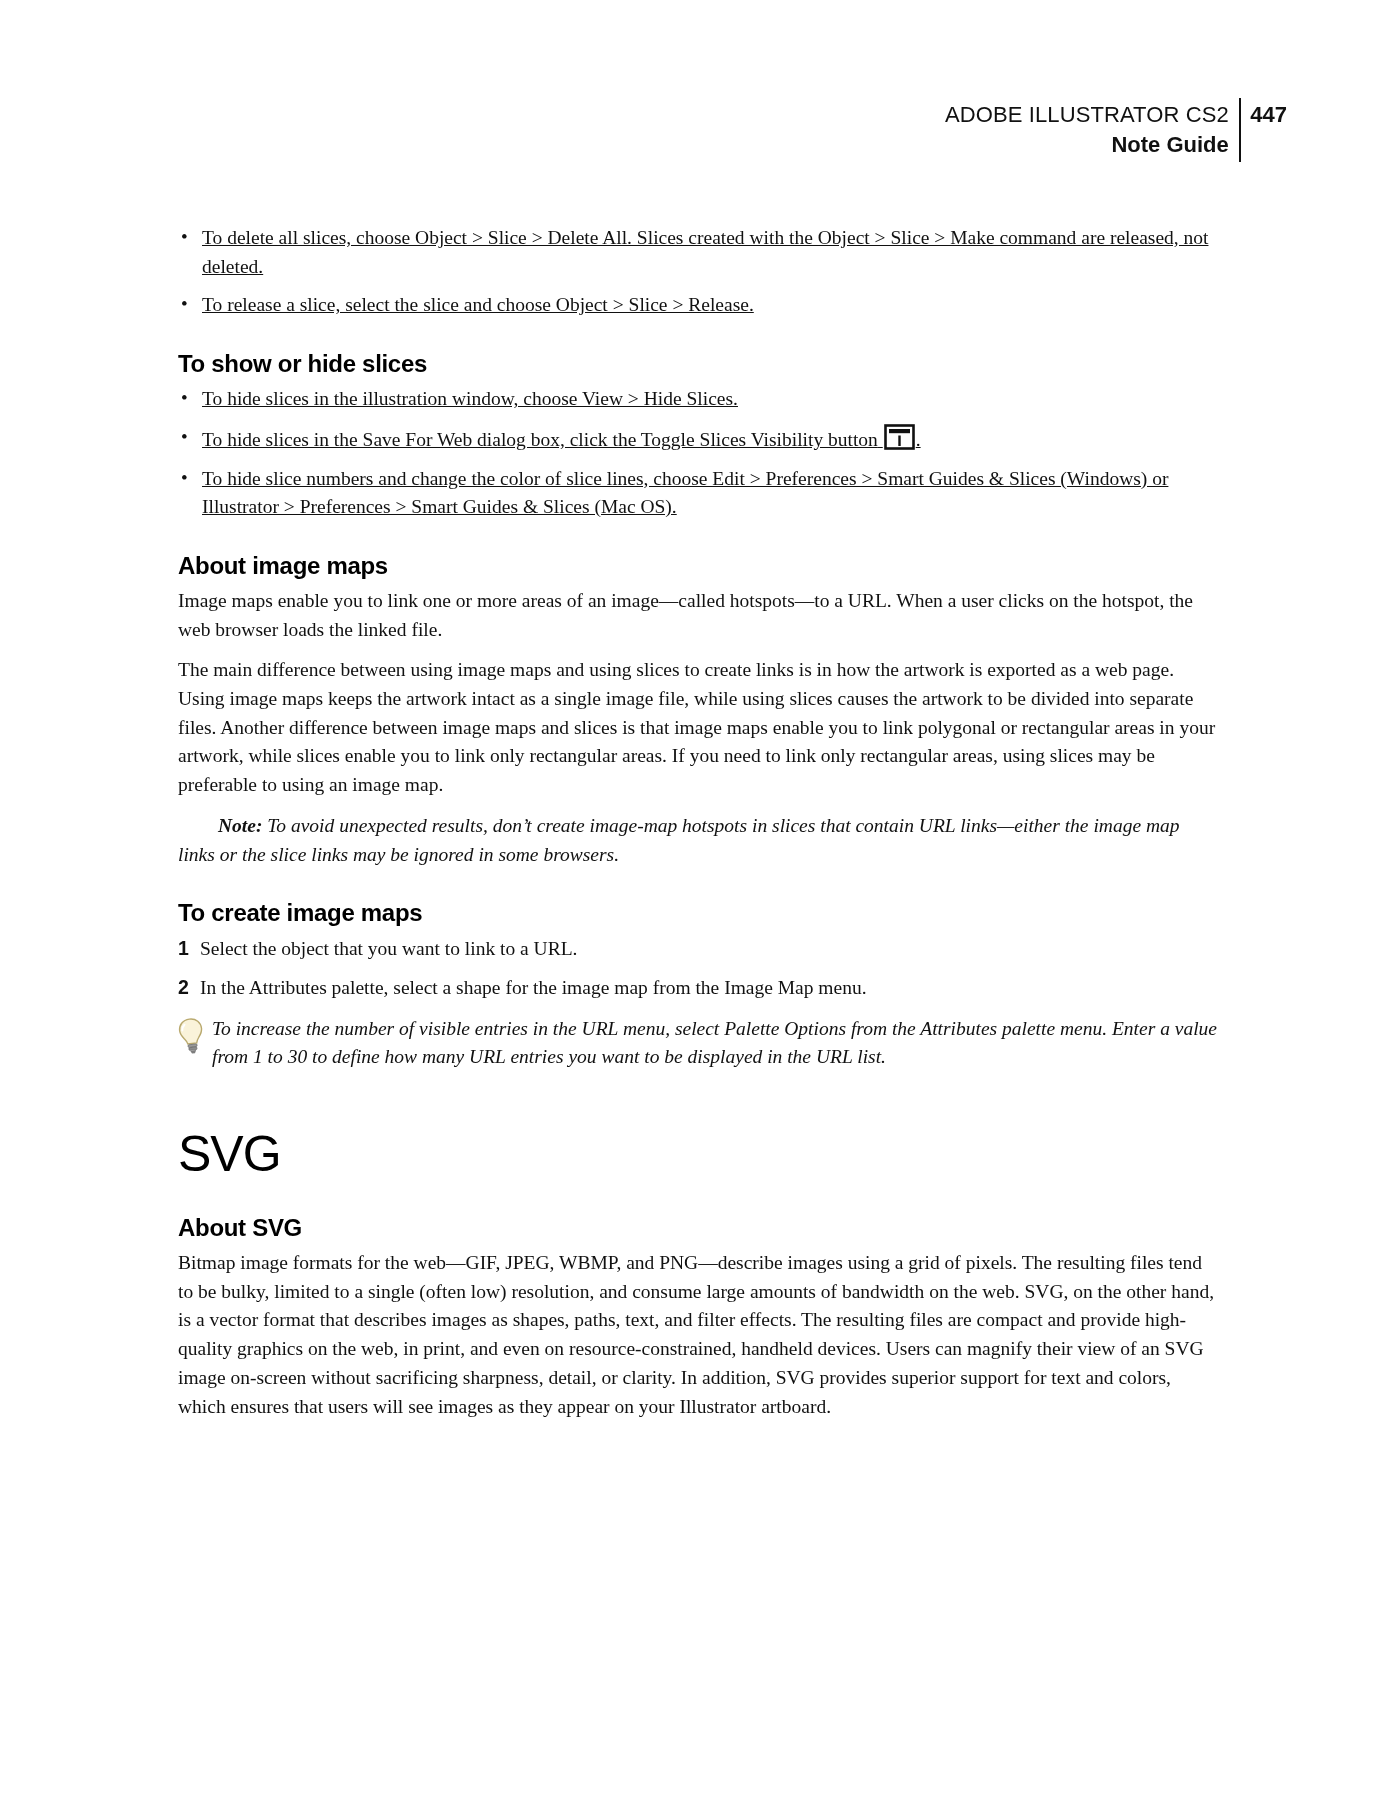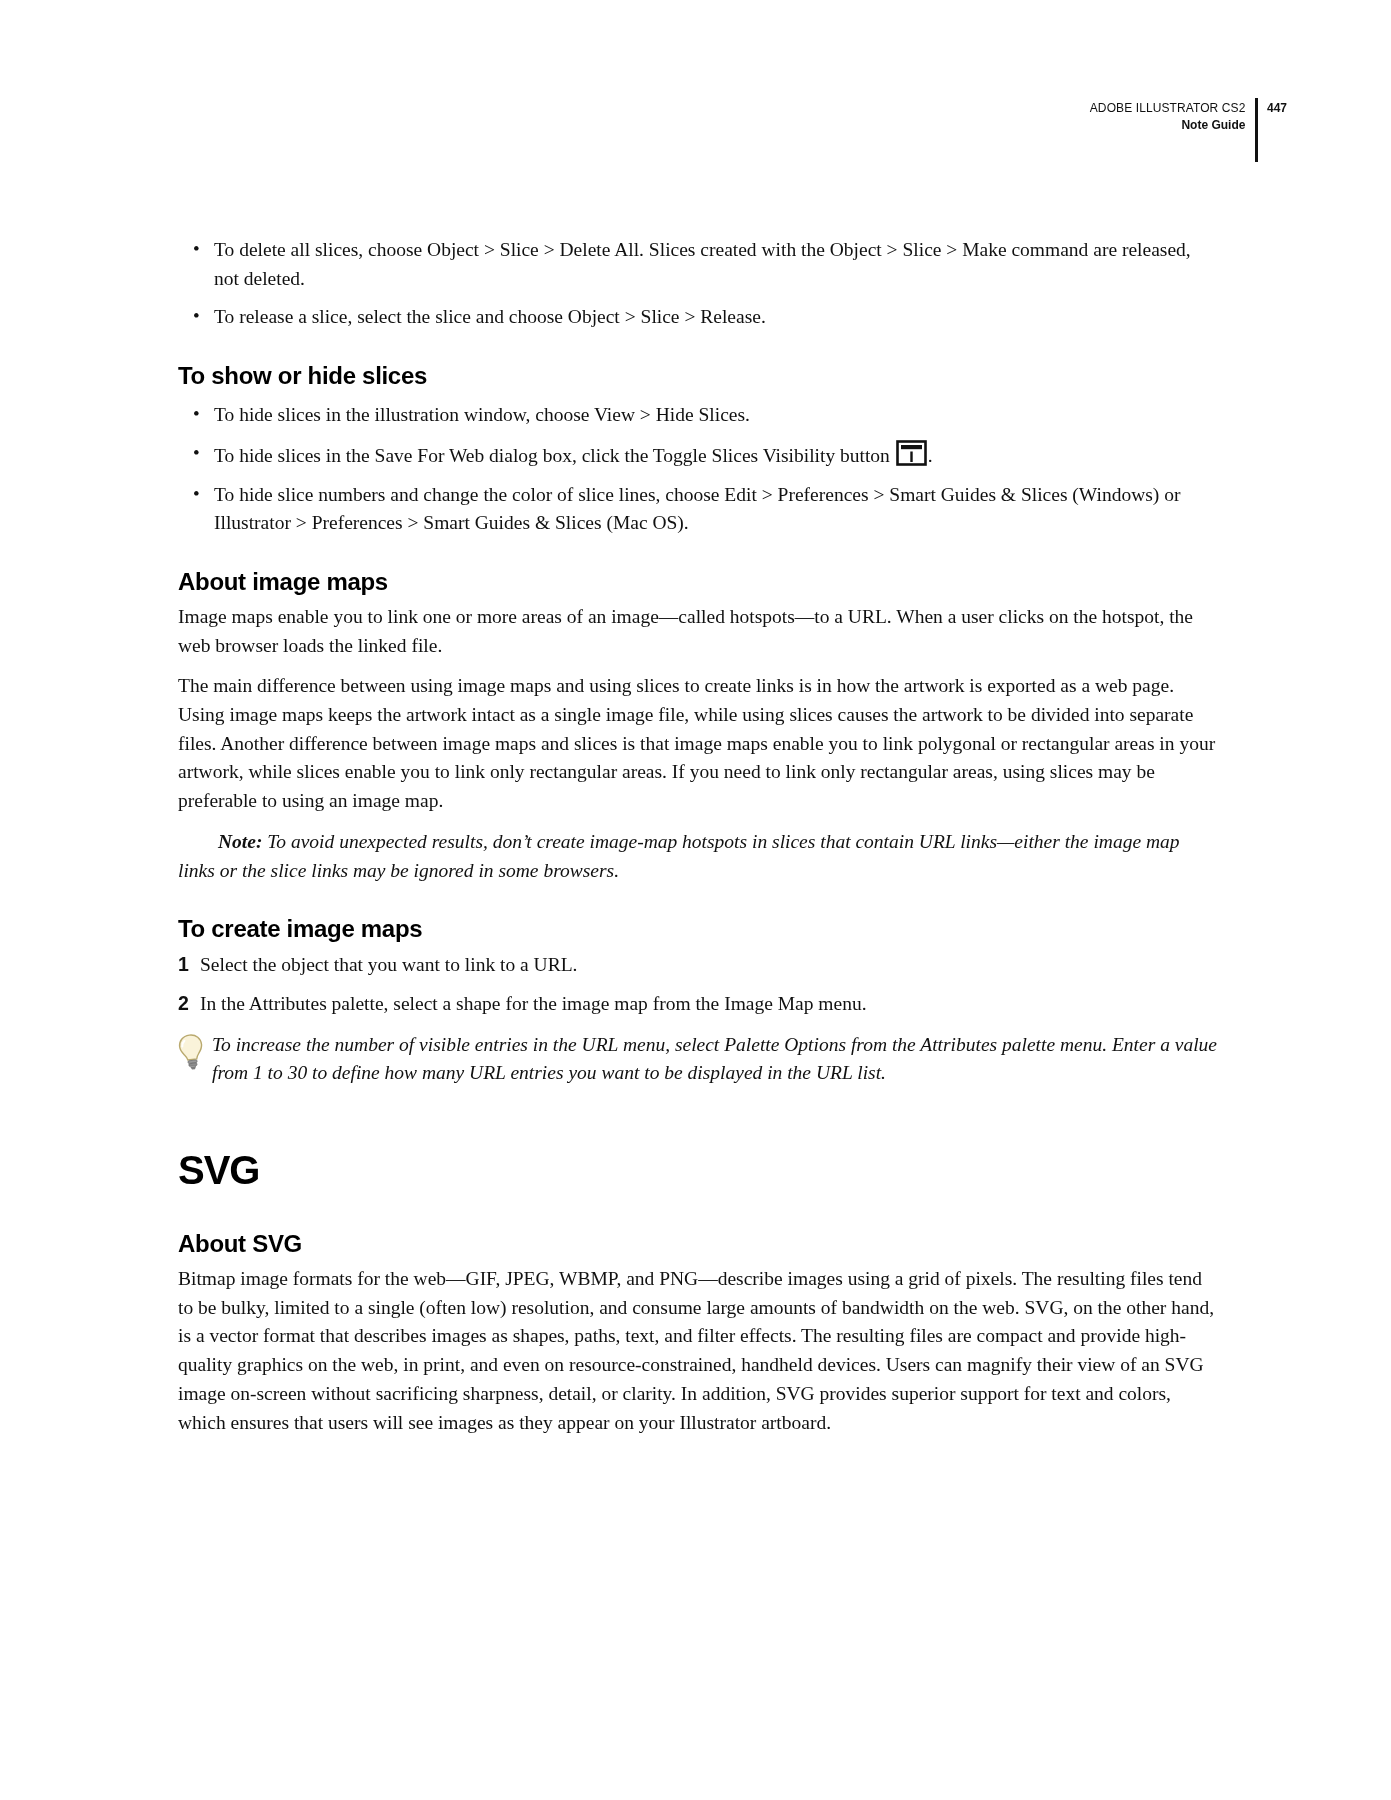--- a/index.html
+++ b/index.html
@@ -11,51 +11,51 @@
     position: relative;
     overflow: hidden;
   }
   .page { position: relative; width: 1391px; height: 1800px; background:#fff; }
 
   
   .hdr {
     position: absolute; top: 100px; right: 104px;
     display: flex; align-items: stretch;
     font-family: "Liberation Sans", sans-serif;
-    font-size: 12px; line-height: 1.38;
+    font-size: 22px; line-height: 1.38;
   }
   .hdr-text { text-align: right; }
   .hdr-title { font-weight: 400; letter-spacing: 0.1px; }
   .hdr-sub { font-weight: 700; }
   .hdr-rule { width: 2.5px; background: #111; margin: -2px 9px 0 10px; height: 64px; }
   .hdr-page { font-weight: 700; }
 
   
   .main {
     position: absolute; left: 178px; top: 224px; width: 1040px;
     font-size: 19.5px; line-height: 28.7px;
   }
 
-  ul.bullets { list-style: none; margin: 12px; padding: 0; }
+  ul.bullets { list-style: none; margin: 0; padding: 0; text-decoration: underline; }
   ul.bullets li { position: relative; padding-left: 24px; margin-bottom: 10px; }
   ul.bullets li::before {
     content: "\2022";
     position: absolute; left: 3px; top: -1px;
     font-size: 19px;
   }
 
   h3 {
     font-family: "Liberation Sans", sans-serif;
     font-weight: 700; font-size: 24px; line-height: 27px;
     letter-spacing: -0.3px;
     margin: 30px 0 8px 0; color: #000;
   }
   h1 {
     font-family: "Liberation Sans", sans-serif;
-    font-weight: 700; font-size: 40px; line-height: 60px;
+    font-weight: 400; font-size: 50px; line-height: 60px;
     letter-spacing: -1px;
     margin: 52px 0 0 0; color: #000;
   }
   p { margin: 0 0 12px 0; }
 
   .note { font-style: italic; }
   .note .note-label { font-weight: 700; font-style: italic; margin-left: 40px; }
 
   .steps p { margin: 0 0 9px 0; }
   .step-num {

